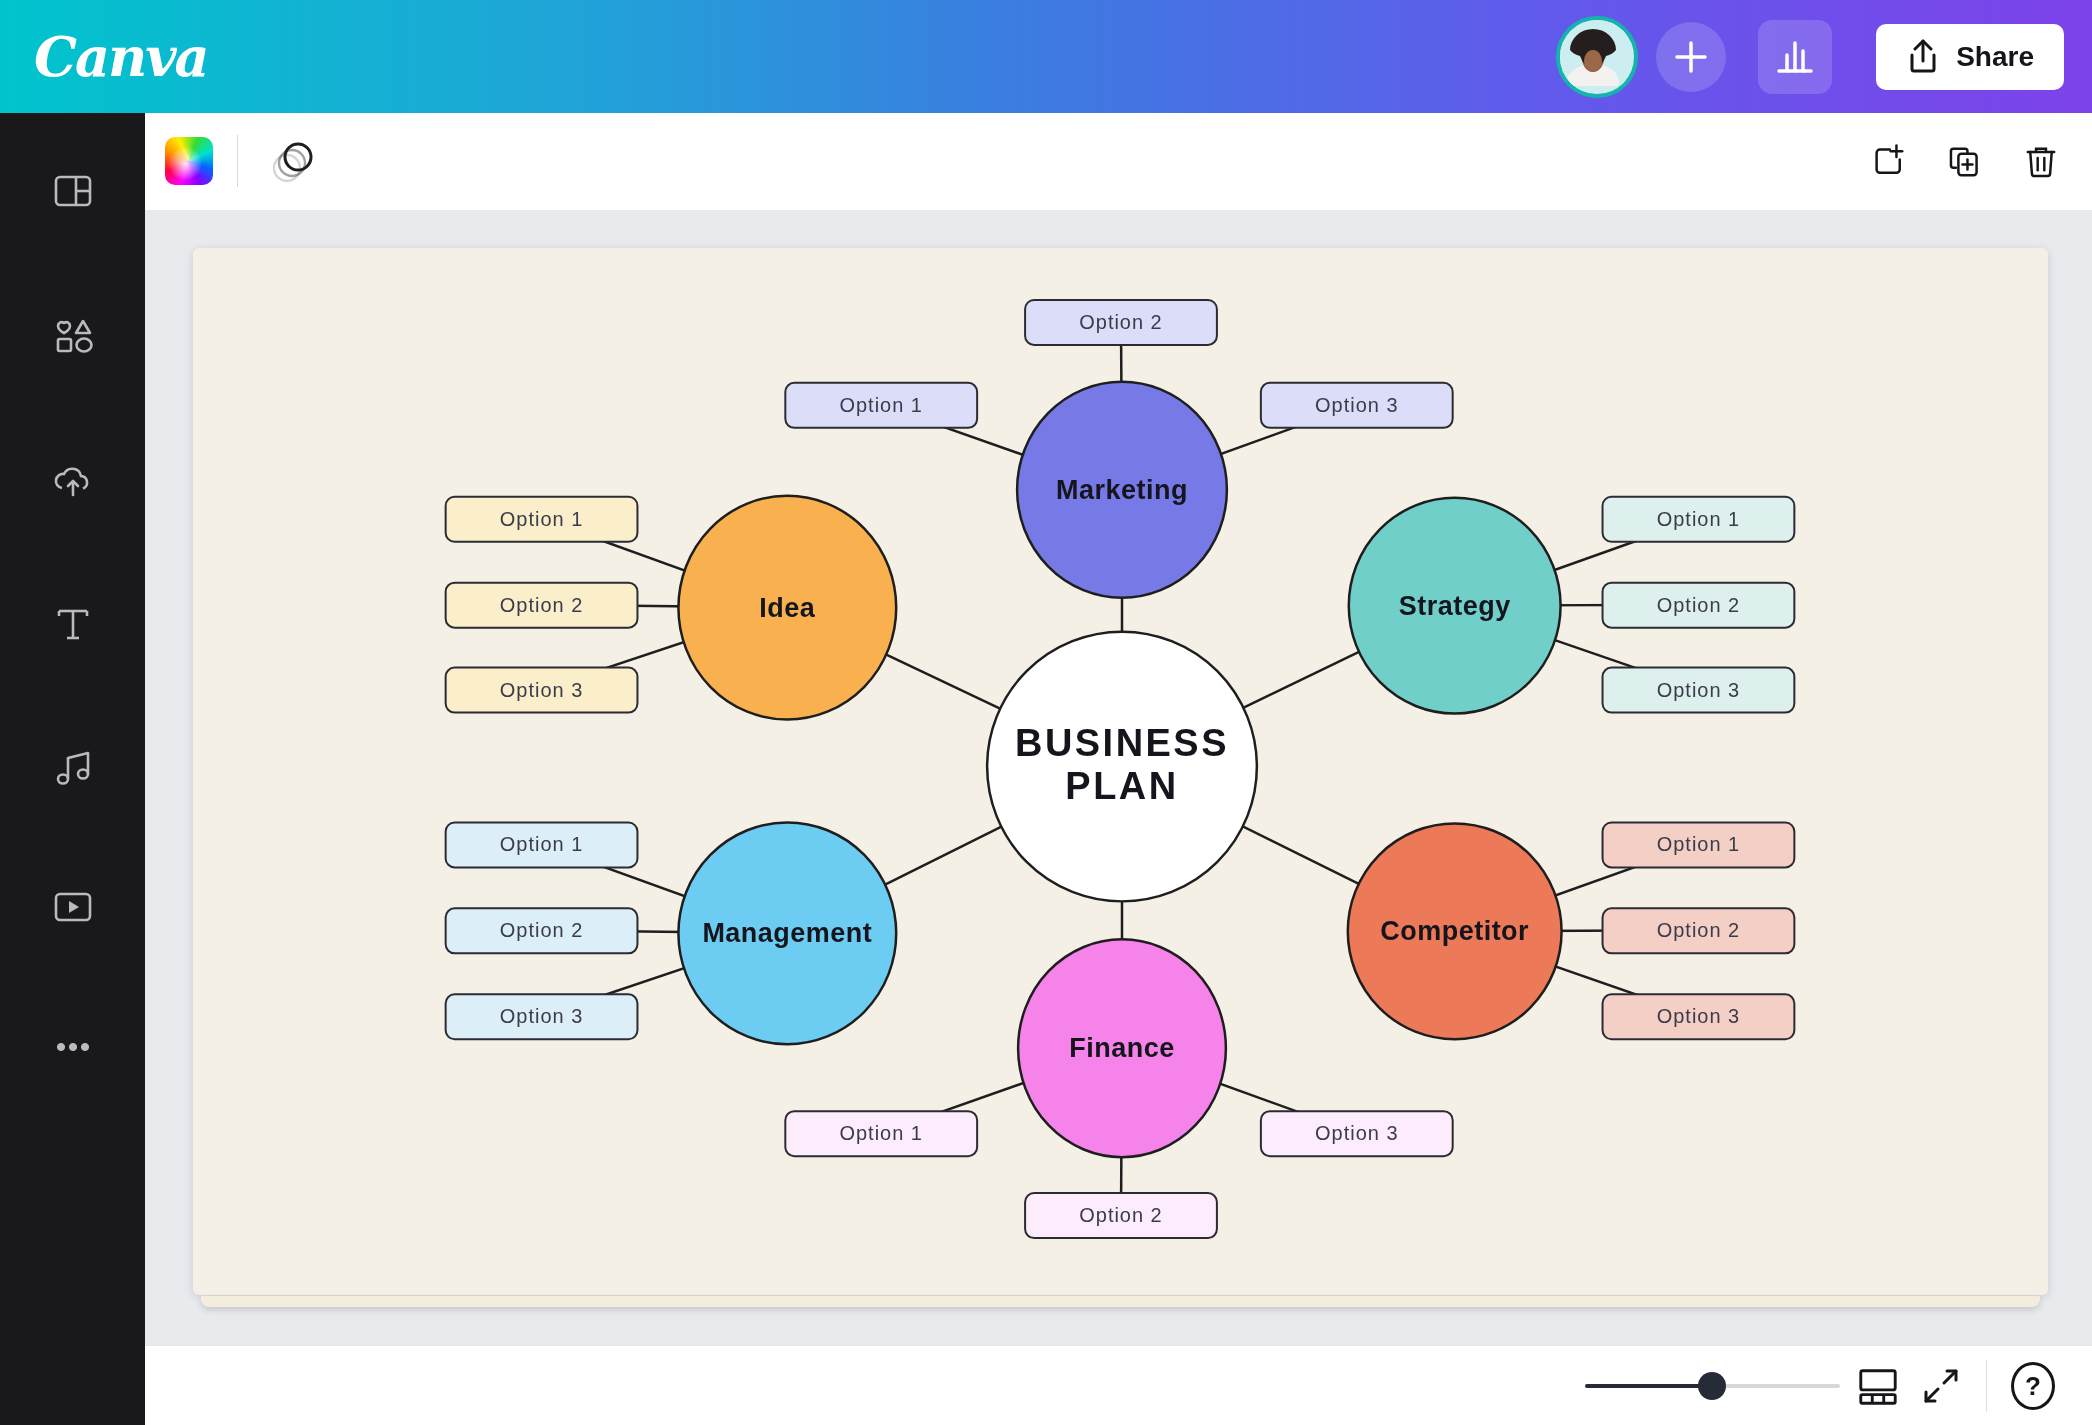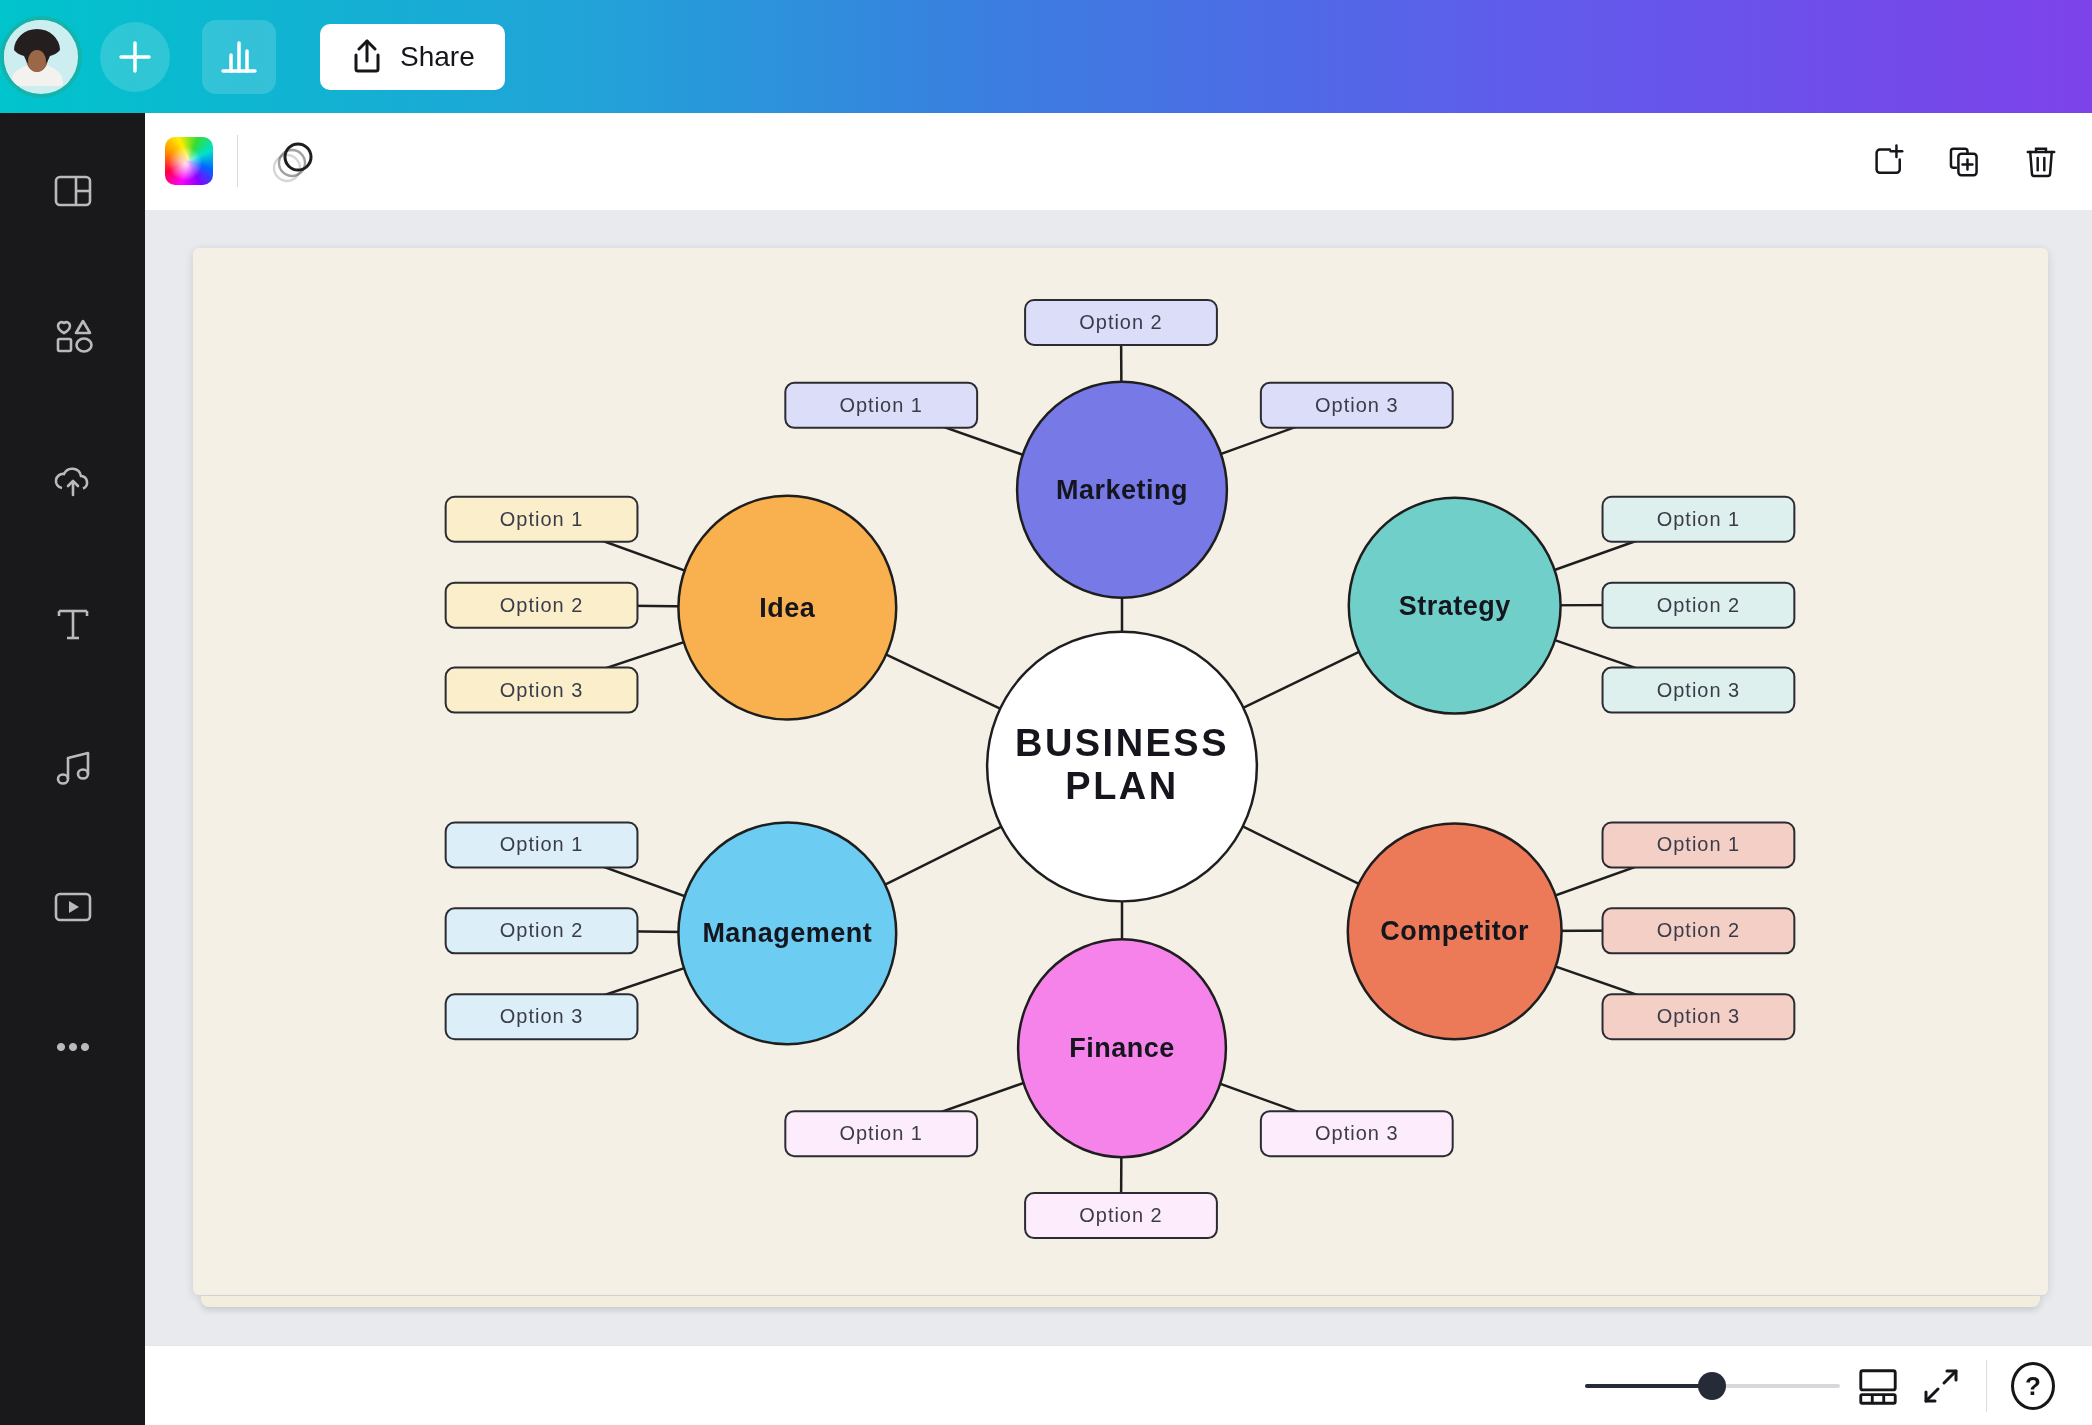--- a/index.html
+++ b/index.html
@@ -14,21 +14,21 @@
         color:#ffffff;font-size:54px;padding-left:34px;letter-spacing:-2px;cursor:pointer;}
   .topbar-right{display:flex;align-items:center;gap:18px;padding-right:28px;}
   .avatar{width:74px;height:74px;border-radius:50%;border:4px solid #14b4ad;overflow:hidden;
           background:#cdeef0;cursor:pointer;flex:0 0 auto;}
   .tb-round{width:70px;height:70px;border-radius:50%;background:rgba(255,255,255,0.16);
             border:none;display:flex;align-items:center;justify-content:center;cursor:pointer;}
   .tb-square{width:74px;height:74px;border-radius:14px;background:rgba(255,255,255,0.16);
              border:none;display:flex;align-items:center;justify-content:center;cursor:pointer;margin-left:14px;}
   .share-btn{height:66px;margin-left:26px;padding:0 30px;border:none;border-radius:10px;
              background:#ffffff;display:flex;align-items:center;gap:16px;cursor:pointer;
-             font-family:"Liberation Sans",sans-serif;font-size:28px;font-weight:400;color:#15161a;text-align:center;}
+             font-family:"Liberation Sans",sans-serif;font-size:28px;font-weight:700;color:#15161a;text-align:center;}
 
   
   .sidebar{position:absolute;left:0;top:113px;width:145px;height:1312px;background:#19191b;
            display:flex;flex-direction:column;align-items:center;}
   .side-btn{width:145px;height:80px;background:none;border:none;cursor:pointer;
             display:flex;align-items:center;justify-content:center;}
   .side-btn svg{stroke:#b9babc;}
 
   
   .toolbar{position:absolute;left:145px;top:113px;width:1947px;height:97px;background:#ffffff;
@@ -71,20 +71,21 @@
   .help-ring{width:42px;height:42px;border:3px solid #15161a;border-radius:50%;
              display:flex;align-items:center;justify-content:center;
              font-size:26px;font-weight:700;color:#15161a;}
 </style>
 </head>
 <body>
 
 <div class="screen">
 
   <header class="topbar">
+    <div class="logo">Canva</div>
     <div class="topbar-right">
       <div class="avatar">
         <svg width="66" height="66" viewBox="0 0 66 66">
           <rect width="66" height="66" fill="#cdeef0"></rect>
           <ellipse cx="33" cy="62" rx="26" ry="18" fill="#f4f2ef"></ellipse>
           <ellipse cx="33" cy="38" rx="11" ry="14" fill="#8e5a40"></ellipse>
           <path d="M10 30 a23 21 0 1 1 46 0 a18 14 0 0 1 -10 6 a14 18 0 0 1 -26 0 a18 14 0 0 1 -10 -6 Z" fill="#241f1e"></path>
           <ellipse cx="33" cy="41" rx="9" ry="11" fill="#9a6847"></ellipse>
         </svg>
       </div>

